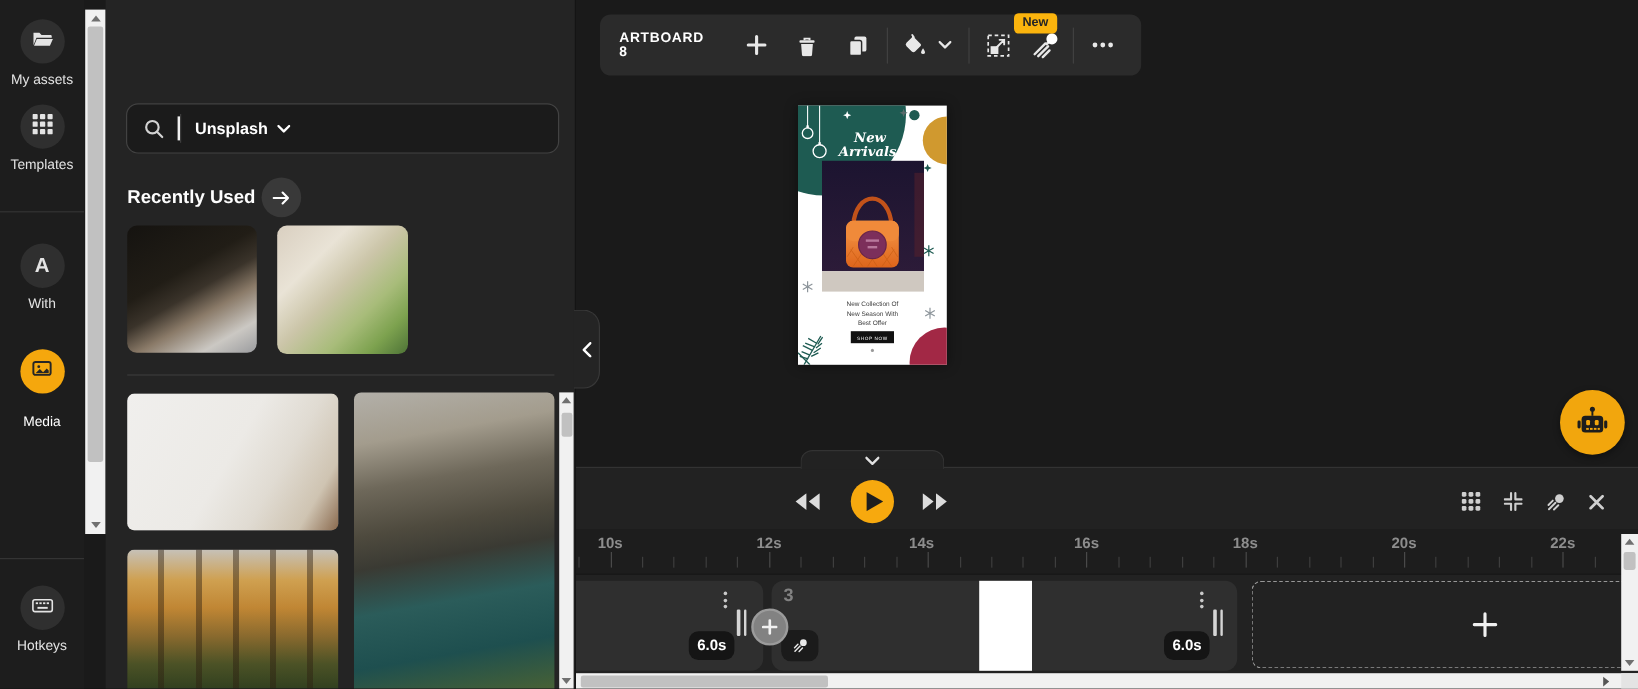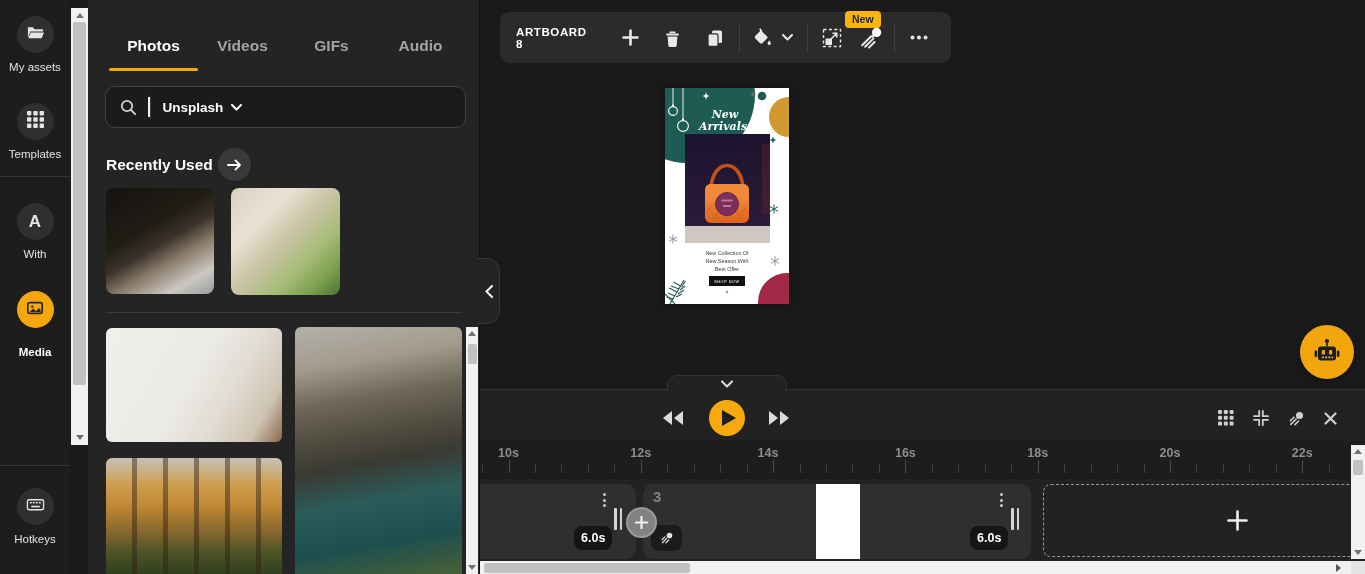--- a/index.html
+++ b/index.html
@@ -7,21 +7,21 @@
   body { font-family:"Liberation Sans", sans-serif; }
   .stage { position:relative; width:1365px; height:574px; overflow:hidden; background:#1a1a1a; }
 
   
   .sidebar { position:absolute; left:0; top:0; width:70px; height:574px; background:#1d1d1d; }
   .nav-item { position:absolute; left:0; width:70px; text-align:center; cursor:pointer; }
   .nav-circle { width:37px; height:37px; border-radius:50%; background:#2f2f2f; margin:0 auto;
                 display:flex; align-items:center; justify-content:center; }
   .nav-circle.active { background:#F5A70D; }
   .nav-label { margin-top:8px; font-size:11.5px; color:#e3e3e3; }
-  .nav-label.active { font-weight:bold; color:#fff;margin-top:18px; }
+  .nav-label.active { font-weight:normal; color:#fff;margin-top:18px; }
   .sb-divider { position:absolute; left:0; width:70px; height:1px; background:#343434; }
 
   
   .scroll-v { position:absolute; background:#f1f1f1; }
   .scroll-thumb { position:absolute; background:#c1c1c1; border-radius:2px; }
   .tri { width:0; height:0; position:absolute; }
   .tri-up   { border-left:4px solid transparent; border-right:4px solid transparent; border-bottom:5px solid #707070; }
   .tri-down { border-left:4px solid transparent; border-right:4px solid transparent; border-top:5px solid #707070; }
   .tri-right{ border-top:4px solid transparent; border-bottom:4px solid transparent; border-left:5px solid #555; }
 
@@ -120,21 +120,21 @@
       <div class="nav-circle">
           <span>
         <svg width="19" height="19" viewBox="0 0 20 20">
               <path fill="#e4e4e4" d="M2 4.5h5.2l1.9 2H17a1 1 0 0 1 1 1V9H4.6L2 15.5V4.5z"></path>
               <path fill="#e4e4e4" d="M4.9 10H19l-2.6 6H2.5l2.4-6z"></path>
             </svg>
       </span>
         </div>
       <div class="nav-label">My assets</div>
     </div>
-    <div class="nav-item" style="top:103px">
+    <div class="nav-item" style="top:87px">
       <div class="nav-circle">
           <span>
         <svg width="17" height="17" viewBox="0 0 17 17">
               <g fill="#e4e4e4">
                 <rect x="0" y="0" width="4.4" height="4.4" rx="0.8"></rect>
                 <rect x="6.3" y="0" width="4.4" height="4.4" rx="0.8"></rect>
                 <rect x="12.6" y="0" width="4.4" height="4.4" rx="0.8"></rect>
                 <rect x="0" y="6.3" width="4.4" height="4.4" rx="0.8"></rect>
                 <rect x="6.3" y="6.3" width="4.4" height="4.4" rx="0.8"></rect>
                 <rect x="12.6" y="6.3" width="4.4" height="4.4" rx="0.8"></rect>
@@ -186,34 +186,20 @@
     </div>
   </div>
 
   <div class="scroll-v" style="left:71px; top:8px; width:17px; height:437px;">
     <span class="tri tri-up" style="left:4.5px; top:5px;"></span>
     <div class="scroll-thumb" style="left:2px; top:14px; width:13px; height:363px;"></div>
     <span class="tri tri-down" style="left:4.5px; bottom:5px;"></span>
   </div>
 
   <div class="panel">
-    <div class="tabs">
-      <div class="tab active">
-          <span>Photos</span>
-        </div>
-      <div class="tab">
-          <span>Videos</span>
-        </div>
-      <div class="tab">
-          <span>GIFs</span>
-        </div>
-      <div class="tab">
-          <span>Audio</span>
-        </div>
-    </div>
 
     <div class="search-box">
       <svg width="17" height="17" viewBox="0 0 17 17" style="margin-left:14px">
           <circle cx="7" cy="7" r="5.2" fill="none" stroke="#d2d2d2" stroke-width="1.8"></circle>
           <line x1="11" y1="11" x2="15.2" y2="15.2" stroke="#d2d2d2" stroke-width="1.8" stroke-linecap="round"></line>
         </svg>
       <span class="caret"></span>
       <span class="search-divider"></span>
       <span class="provider">
         <span class="provider-label">Unsplash</span>

